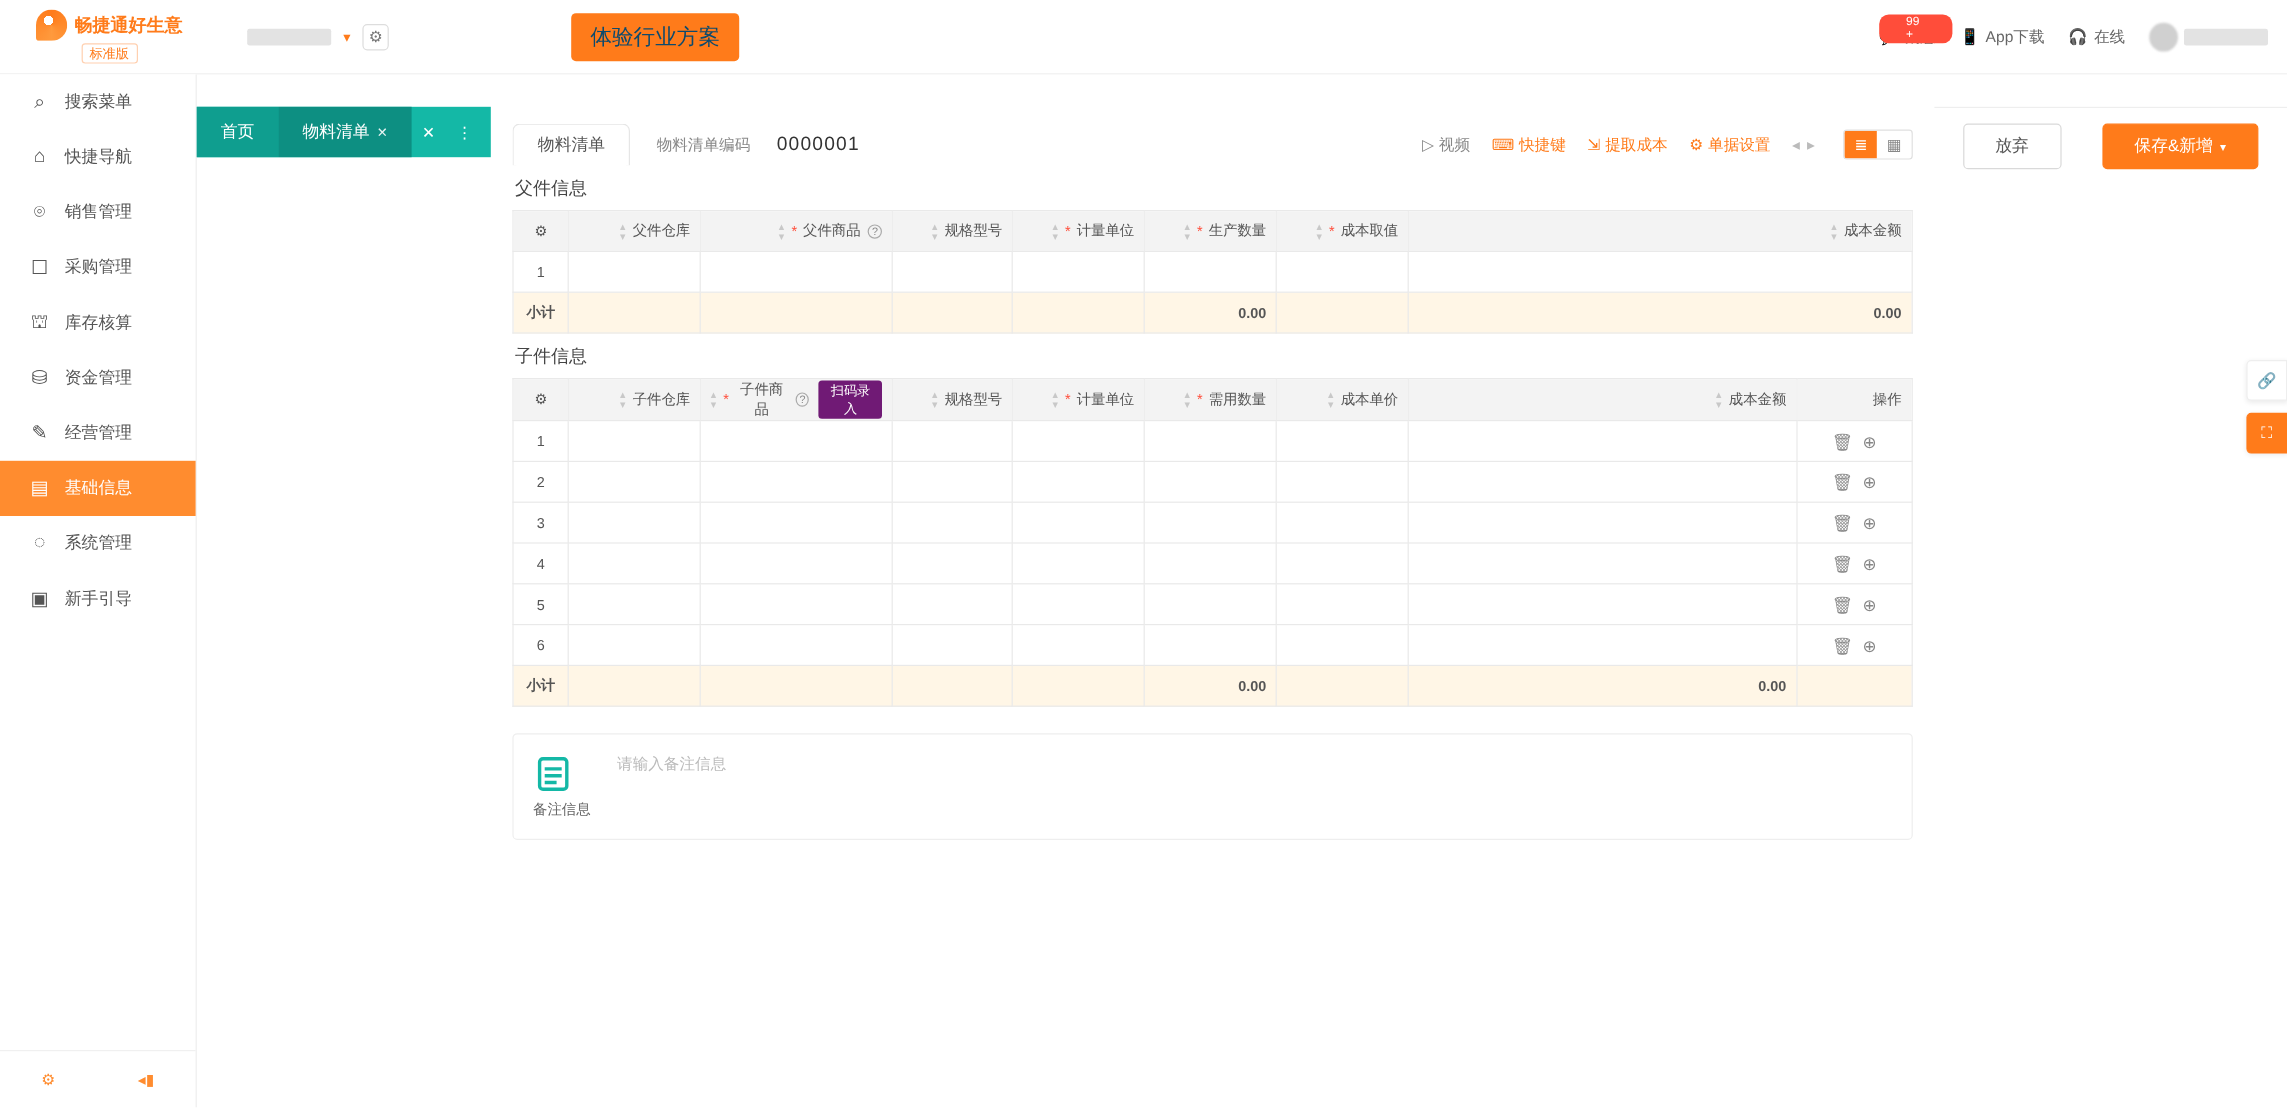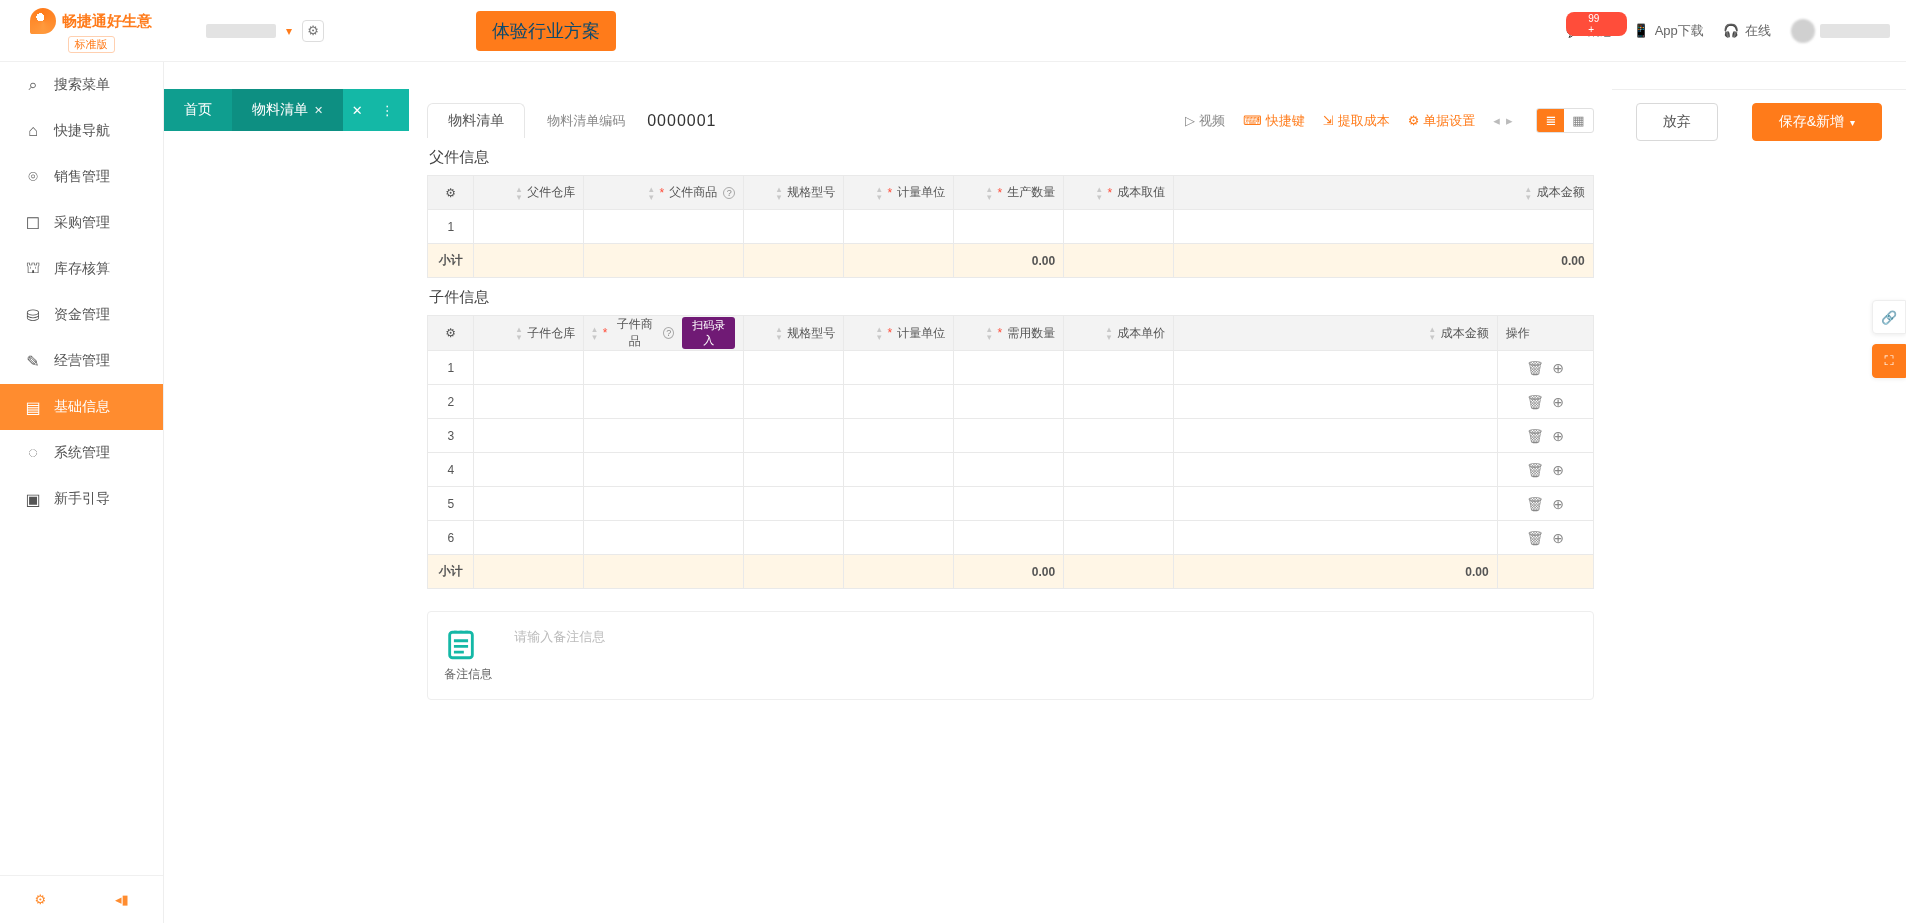--- a/index.html
+++ b/index.html
@@ -57,21 +57,21 @@
   .vt.on{ background:#ff7b1a; color:#fff;}
   .nav-arrows{ display:flex; gap:6px; color:#bbb;}
   
   .section-title{ font-size:15px; color:#444; margin:10px 0 8px 2px;}
   
   table.grid { width:100%; border-collapse:collapse; table-layout:fixed;}
   table.grid th, table.grid td { border:1px solid #e9e9e9; height:34px; padding:0 8px; font-size:12px; color:#555; background:#fff;}
   table.grid th { background:#f3f3f3; font-weight:normal; position:relative;}
   .hdr{ display:flex; align-items:center; justify-content:flex-end; gap:4px;}
   .hdr.left{justify-content:flex-start;}
-  .hdr.center{justify-content:flex-start;}
+  .hdr.center{justify-content:flex-end;}
   .sort{ color:#c8c8c8; font-size:9px; line-height:8px; display:flex; flex-direction:column; margin-right:2px;}
   .req{ color:#ff4d3a; margin-right:1px;}
   .info{ width:12px;height:12px;border:1px solid #aaa;border-radius:50%;display:inline-flex;align-items:center;justify-content:center;font-size:9px;color:#888;margin-left:2px;}
   .row-idx{ text-align:center; background:#fafafa;}
   tr.subtotal td{ background:#fff6e6; font-weight:600; color:#555;}
   tr.subtotal .lbl{ text-align:center;}
   .num{ text-align:right;}
   .op-cell{ text-align:center;}
   .op-cell span{ color:#888; cursor:pointer; margin:0 4px; font-size:14px;}
   .scan-tag{ background:#701a75;color:#fff;border-radius:3px;padding:1px 6px;font-size:11px;margin-left:4px;}

